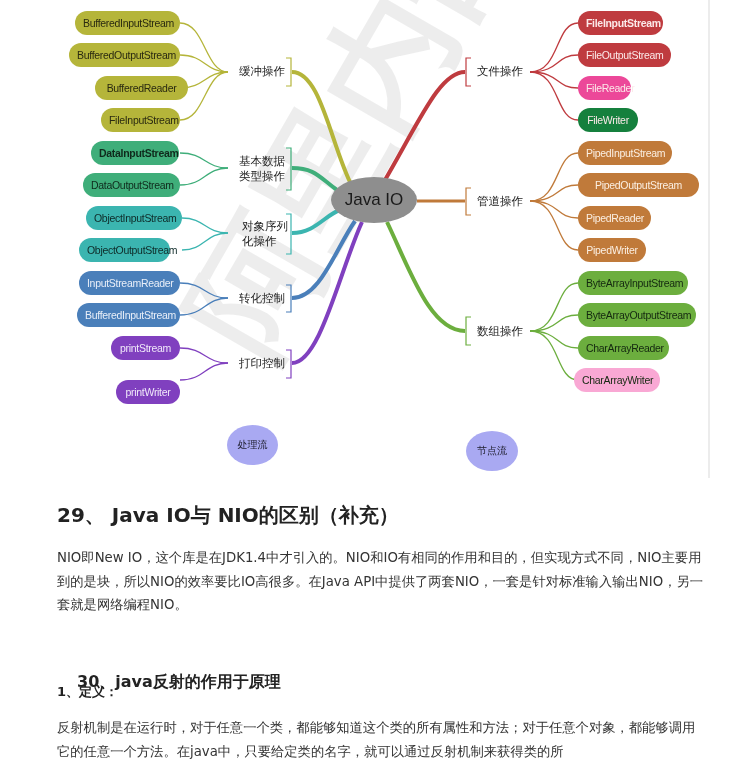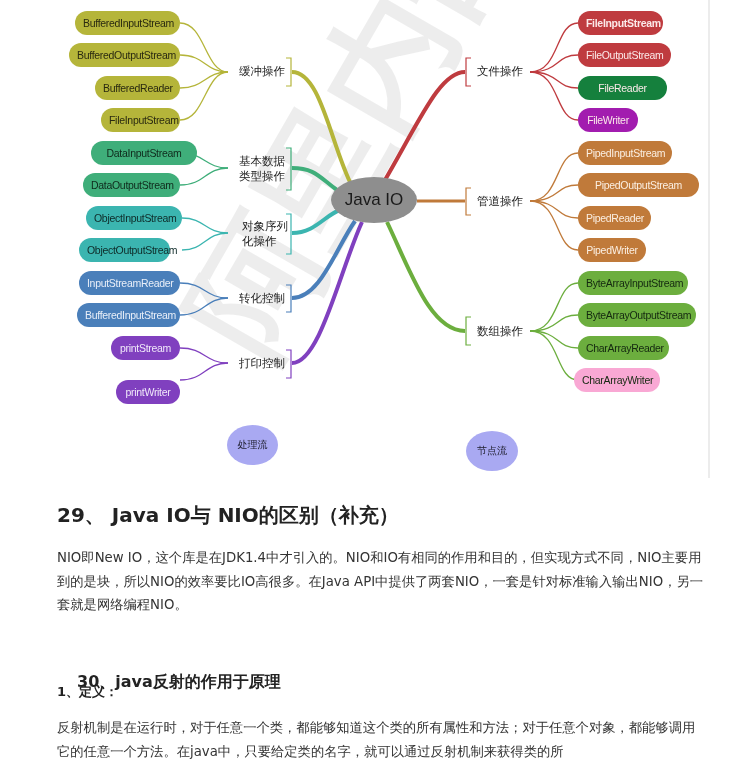--- a/index.html
+++ b/index.html
@@ -73,23 +73,23 @@
       <path d="M286,285 H291 V312 H286" stroke="#4a7fba"></path>
       <path d="M286,350 H291 V378 H286" stroke="#8040bf"></path>
       <path d="M471,58 H466 V86 H471" stroke="#bf3b3f"></path>
       <path d="M471,188 H466 V215 H471" stroke="#c07a3a"></path>
       <path d="M471,317 H466 V345 H471" stroke="#6cae3e"></path>
     </g>
   </svg>
 
   <div class="node" style="left:75px;top:11px;width:105px;background:#b5b53a;color:#2a2a10;">BufferedInputStream</div>
   <div class="node" style="left:69px;top:43px;width:111px;background:#b5b53a;color:#2a2a10;">BufferedOutputStream</div>
-  <div class="node" style="left:95px;top:76px;width:85px;background:#b5b53a;color:#2a2a10;">BufferedReader</div>
+  <div class="node" style="left:95px;top:76px;width:93px;background:#b5b53a;color:#2a2a10;">BufferedReader</div>
   <div class="node" style="left:101px;top:108px;width:79px;background:#b5b53a;color:#2a2a10;">FileInputStream</div>
-  <div class="node" style="left:91px;top:141px;width:106px;background:#3fae7a;color:#0f2a1c;">DataInputStream</div>
+  <div class="node" style="left:91px;top:141px;width:88px;background:#3fae7a;color:#0f2a1c;font-weight:bold;">DataInputStream</div>
   <div class="node" style="left:83px;top:173px;width:97px;background:#3fae7a;color:#0f2a1c;">DataOutputStream</div>
   <div class="node" style="left:86px;top:206px;width:96px;background:#3bb5b0;color:#0e2a28;">ObjectInputStream</div>
   <div class="node" style="left:79px;top:238px;width:91px;background:#3bb5b0;color:#0e2a28;">ObjectOutputStream</div>
   <div class="node" style="left:79px;top:271px;width:101px;background:#4a7fba;color:#e8eef8;">InputStreamReader</div>
   <div class="node" style="left:77px;top:303px;width:103px;background:#4a7fba;color:#e8eef8;">BufferedInputStream</div>
   <div class="node" style="left:111px;top:336px;width:69px;background:#8040bf;color:#f0e8fa;">printStream</div>
   <div class="node" style="left:116px;top:368px;width:64px;background:#8040bf;color:#f0e8fa;margin-top:12px;">printWriter</div>
 
   <div class="cat" style="left:239px;top:64px;">缓冲操作</div>
   <div class="cat" style="left:239px;top:154px;">基本数据</div>
@@ -100,22 +100,22 @@
   <div class="cat" style="left:239px;top:356px;">打印控制</div>
 
   <div class="center">Java IO</div>
 
   <div class="cat" style="left:477px;top:64px;">文件操作</div>
   <div class="cat" style="left:477px;top:194px;">管道操作</div>
   <div class="cat" style="left:477px;top:324px;">数组操作</div>
 
   <div class="node" style="left:578px;top:11px;width:85px;background:#bf3b3f;color:#fbe9e9;font-weight:bold;">FileInputStream</div>
   <div class="node" style="left:578px;top:43px;width:93px;background:#bf3b3f;color:#fbe9e9;">FileOutputStream</div>
-  <div class="node" style="left:578px;top:76px;width:89px;background:#15803d;color:#fbe9e9;">FileReader</div>
-  <div class="node" style="left:578px;top:108px;width:60px;background:#a21caf;color:#fbe9e9;">FileWriter</div>
+  <div class="node" style="left:578px;top:76px;width:53px;background:#ec4899;color:#fbe9e9;">FileReader</div>
+  <div class="node" style="left:578px;top:108px;width:60px;background:#15803d;color:#fbe9e9;">FileWriter</div>
   <div class="node" style="left:578px;top:141px;width:94px;background:#c07a3a;color:#fbefe2;">PipedInputStream</div>
   <div class="node" style="left:578px;top:173px;width:121px;background:#c07a3a;color:#fbefe2;">PipedOutputStream</div>
   <div class="node" style="left:578px;top:206px;width:73px;background:#c07a3a;color:#fbefe2;">PipedReader</div>
   <div class="node" style="left:578px;top:238px;width:68px;background:#c07a3a;color:#fbefe2;">PipedWriter</div>
   <div class="node" style="left:578px;top:271px;width:110px;background:#6cae3e;color:#142810;">ByteArrayInputStream</div>
   <div class="node" style="left:578px;top:303px;width:118px;background:#6cae3e;color:#142810;">ByteArrayOutputStream</div>
   <div class="node" style="left:578px;top:336px;width:91px;background:#6cae3e;color:#142810;">CharArrayReader</div>
   <div class="node" style="left:574px;top:368px;width:86px;background:#f9a8d4;color:#142810;">CharArrayWriter</div>
 
   <div class="bubble" style="left:227px;top:425px;width:51px;height:40px;line-height:40px;">处理流</div>

